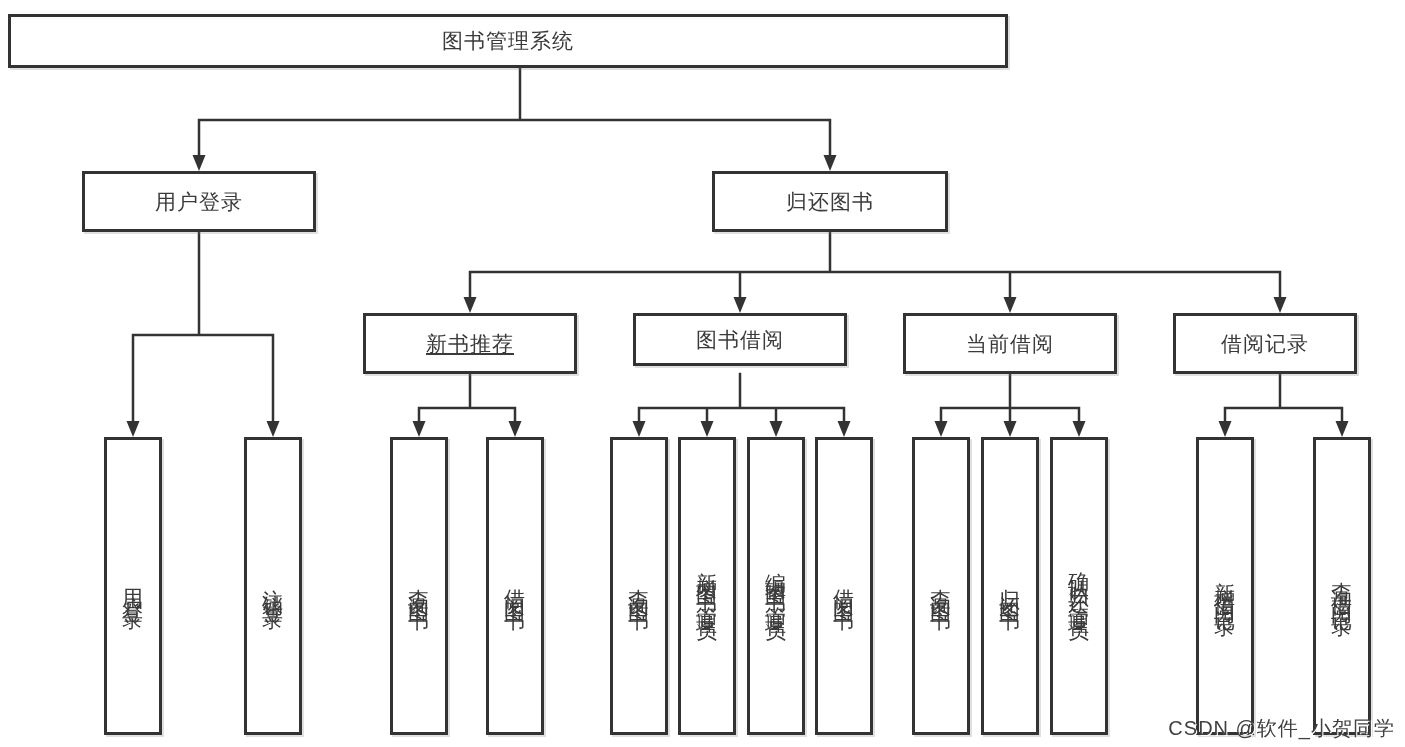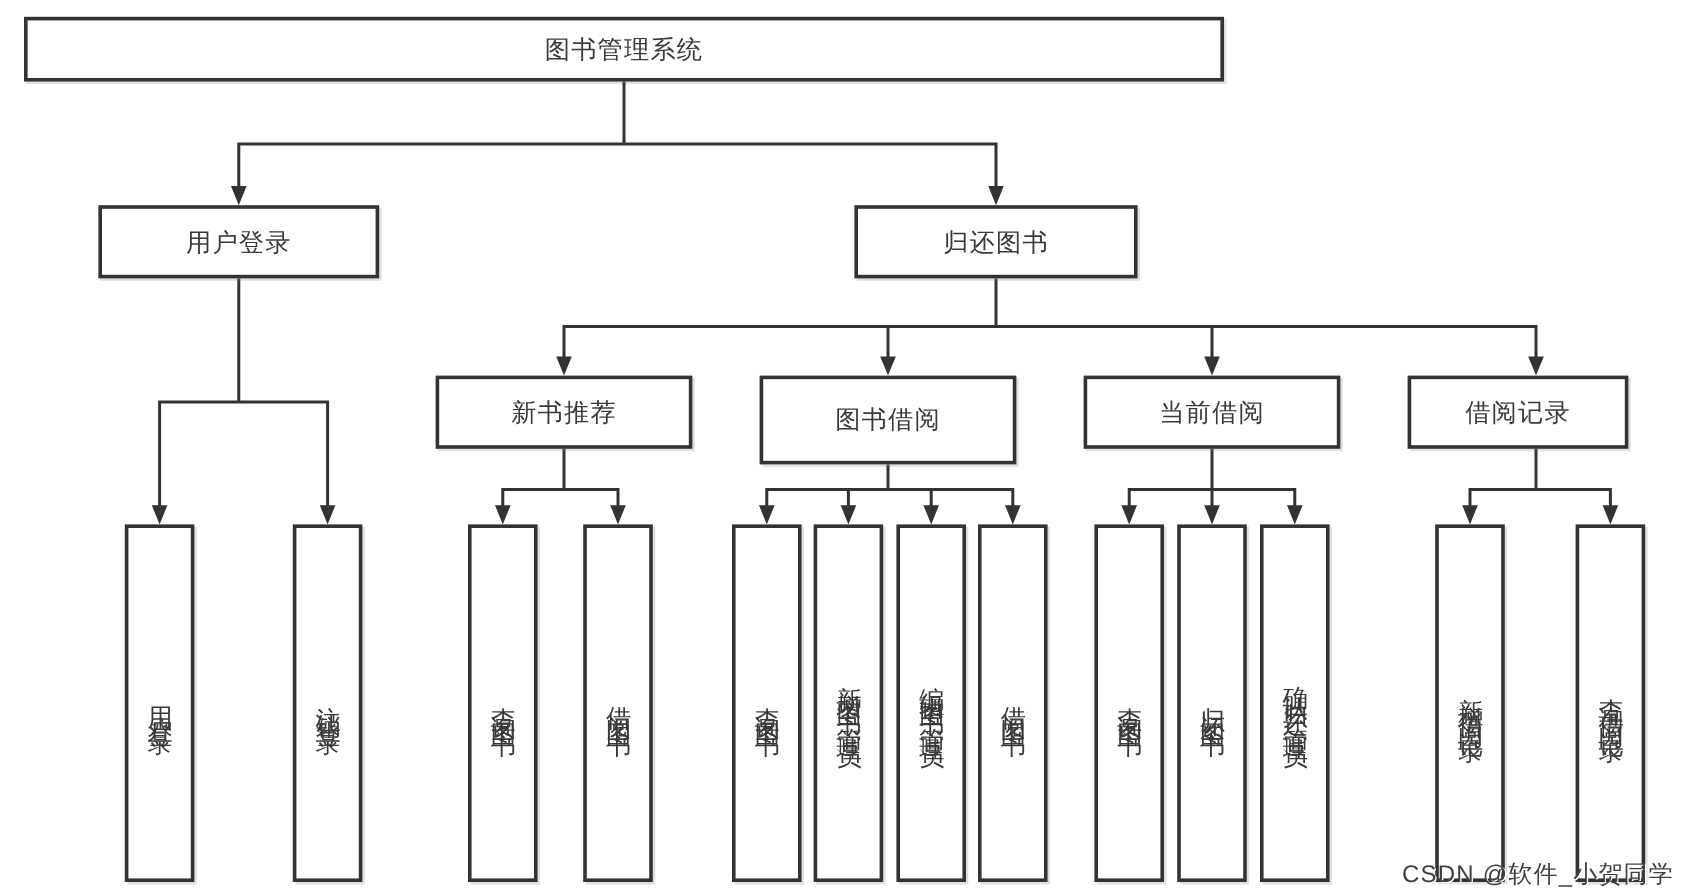--- a/index.html
+++ b/index.html
@@ -104,27 +104,27 @@
       <polygon points="769.5,421 782.5,421 776,437"></polygon>
       <polygon points="837.5,421 850.5,421 844,437"></polygon>
       <polygon points="934.5,421 947.5,421 941,437"></polygon>
       <polygon points="1003.5,421 1016.5,421 1010,437"></polygon>
       <polygon points="1072.5,421 1085.5,421 1079,437"></polygon>
       <polygon points="1218.5,421 1231.5,421 1225,437"></polygon>
       <polygon points="1335.5,421 1348.5,421 1342,437"></polygon>
     </g>
   </svg>
 
-  <div class="node" style="left:20px; top:14px; width:1000px; height:54px;">图书管理系统</div>
+  <div class="node" style="left:8px; top:14px; width:1000px; height:54px;">图书管理系统</div>
 
   <div class="node" style="left:82px; top:171px; width:234px; height:61px;">用户登录</div>
   <div class="node" style="left:712px; top:171px; width:236px; height:61px;">归还图书</div>
 
-  <div class="node" style="left:363px; top:313px; width:214px; height:61px;">新书推荐</div>
-  <div class="node" style="left:633px; top:313px; width:214px; height:74px;text-align:right;">图书借阅</div>
+  <div class="node" style="left:363px; top:313px; width:214px; height:61px;text-decoration:underline;">新书推荐</div>
+  <div class="node" style="left:633px; top:313px; width:214px; height:53px;text-align:right;">图书借阅</div>
   <div class="node" style="left:903px; top:313px; width:214px; height:61px;">当前借阅</div>
   <div class="node" style="left:1173px; top:313px; width:184px; height:61px;">借阅记录</div>
 
   <div class="leaf" style="left:104px;">
     <span class="leaf-label">用户登录</span>
   </div>
   <div class="leaf" style="left:244px;">
     <span class="leaf-label">注销登录</span>
   </div>
 

